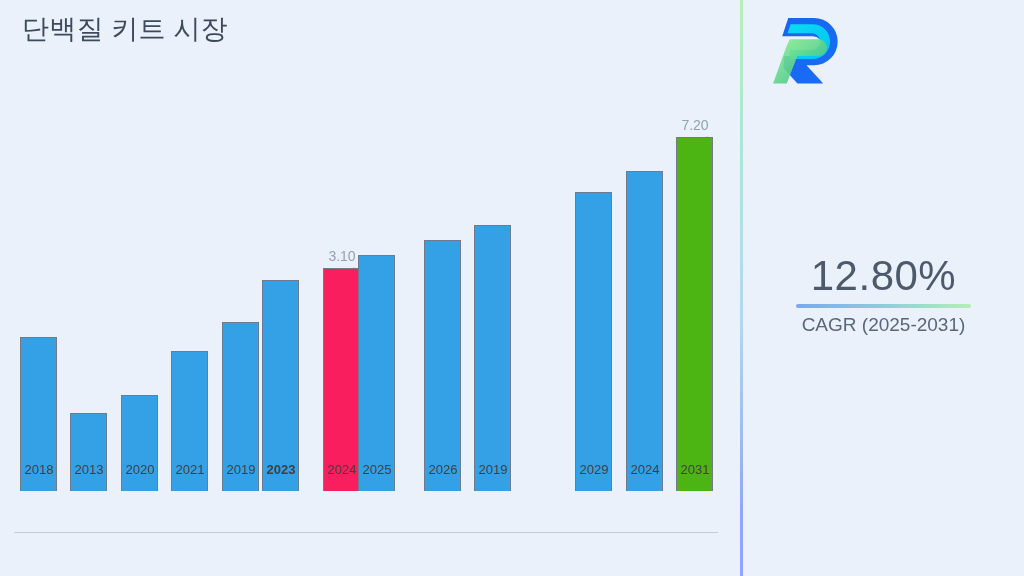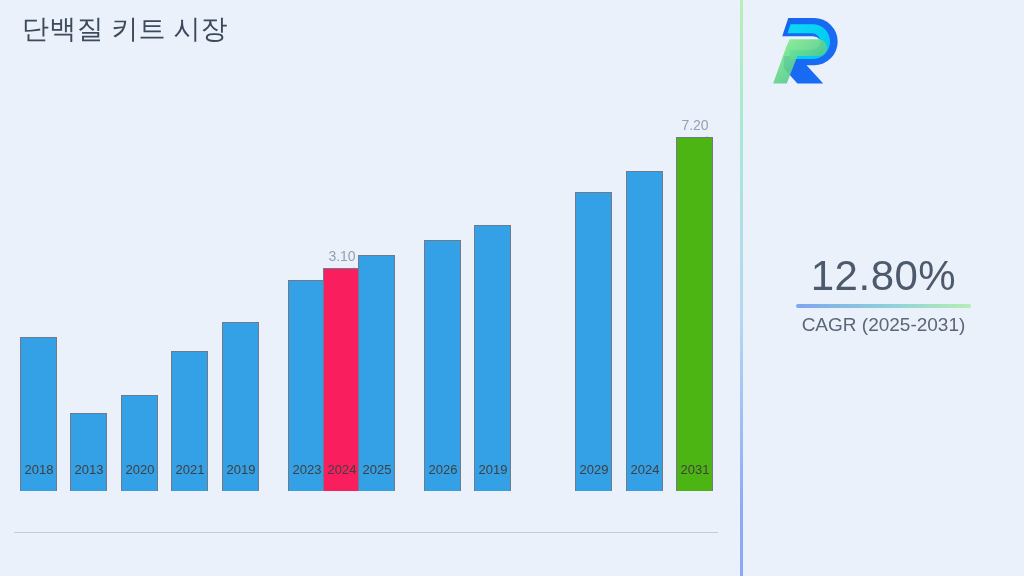--- a/index.html
+++ b/index.html
@@ -201,21 +201,21 @@
       <div class="bar-slot" style="left:165px;">
         <div class="bar blue" style="height:140px;"></div>
         <div class="tick-label">2021</div>
       </div>
 
       <div class="bar-slot" style="left:216px;">
         <div class="bar blue" style="height:169px;"></div>
         <div class="tick-label">2019</div>
       </div>
 
-      <div class="bar-slot" style="left:282px;">
+      <div class="bar-slot" style="left:256px;font-weight:bold;">
         <div class="bar blue" style="height:211px;"></div>
         <div class="tick-label">2023</div>
       </div>
 
       <div class="bar-slot" style="left:317px;">
         <div class="bar-label" style="bottom:226px;">3.10</div>
         <div class="bar-label" style="bottom:209px;">10억</div>
         <div class="bar pink" style="height:223px;"></div>
         <div class="tick-label">2024</div>
       </div>

